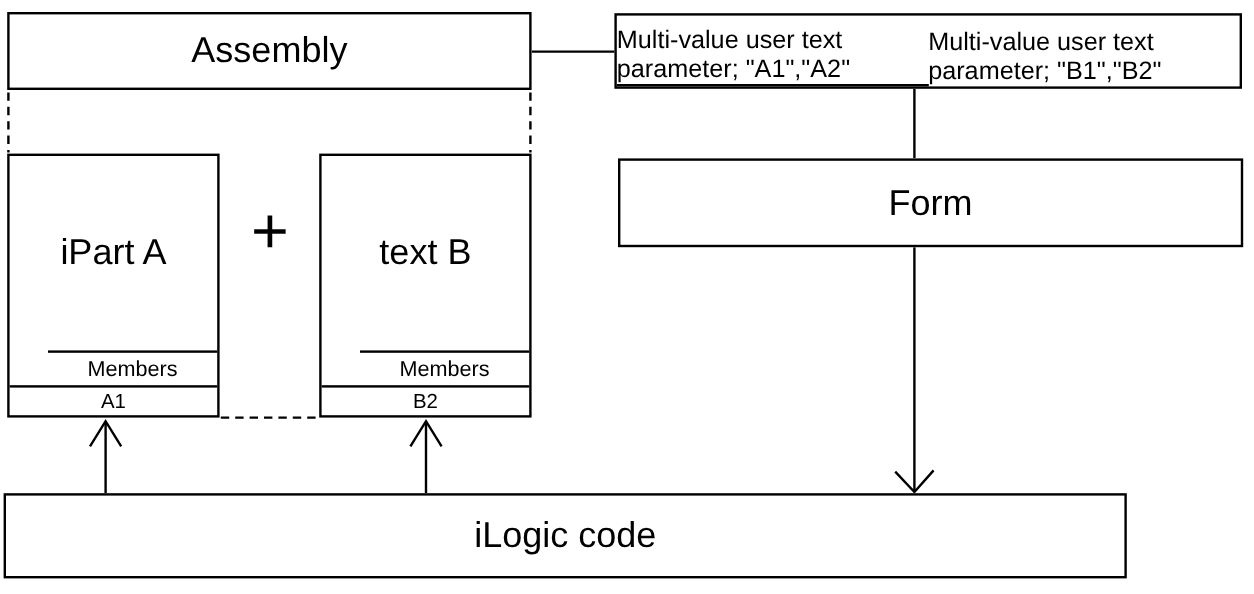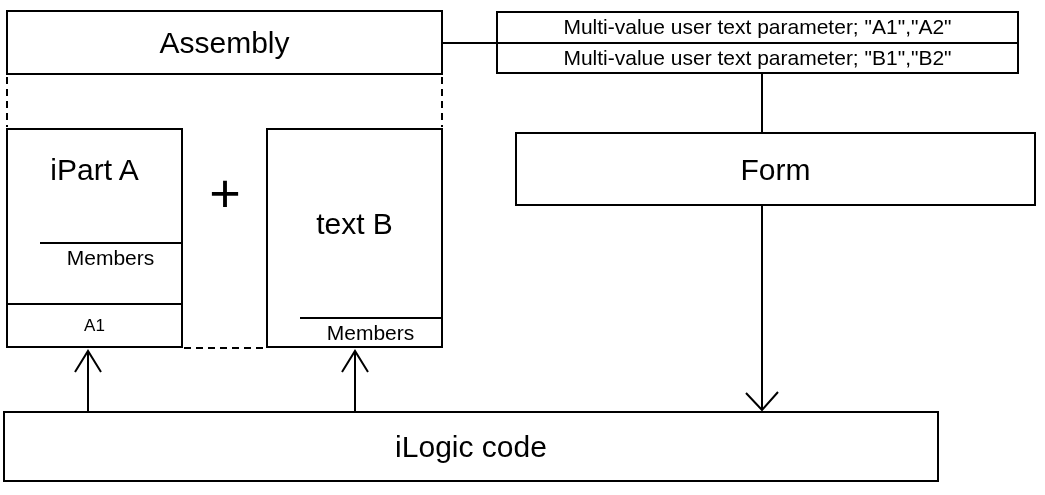--- a/index.html
+++ b/index.html
@@ -19,32 +19,32 @@
     border: 2px solid #000000;
     box-sizing: border-box;
   }
   .center { display: flex; align-items: center; justify-content: center; }
   .big-label { font-size: 30px; line-height: 1.1; }
 
   
   .assembly { left: 6px; top: 10px; width: 437px; height: 65px; }
 
   
-  .param-stack { left: 496px; top: 11px; width: 523px; height: 63px; display: flex; flex-direction: column; }
+  .param-stack { left: 512px; top: 11px; width: 523px; height: 63px; display: flex; flex-direction: row; align-items: flex-end; }
   .param-row { flex: 1; font-size: 21px; }
   .param-row.first { border-bottom: 2px solid #000000; }
 
   
   .ipart { width: 177px; height: 220px; top: 128px; display: flex; flex-direction: column; }
-  .ipart-a { left: 6px; gap: 32px; }
+  .ipart-a { left: 6px; }
   .ipart-b { left: 266px; }
   .ipart-title { flex: 1; font-size: 30px; }
   .ipart-row { border-top: 2px solid #000000; box-sizing: border-box; }
-  .ipart-row.header { height: 29px; font-size: 21px; margin-left: 32px; }
-  .ipart-row.cell { height: 43px; font-size: 17px; }
+  .ipart-row.header { height: 29px; font-size: 18px; margin-left: 32px; }
+  .ipart-row.cell { height: 25px; font-size: 17px; }
 
   
   .plus {
     position: absolute;
     left: 194px; top: 161px; width: 62px; height: 64px;
     font-size: 54px; font-weight: 400;
     display: flex; align-items: center; justify-content: center;
   }
 
   
@@ -97,20 +97,21 @@
     <div class="ipart-title center">iPart A</div>
     <div class="ipart-row header center">Members</div>
     <div class="ipart-row cell center">A1</div>
   </div>
 
   <div class="plus">+</div>
 
   <div class="box ipart ipart-b">
     <div class="ipart-title center">text B</div>
     <div class="ipart-row header center">Members</div>
+    <div class="ipart-row cell center">B2</div>
   </div>
 
   <div class="box form-box center">
     <span class="big-label">Form</span>
   </div>
 
   <div class="box ilogic center">
     <span class="big-label">iLogic code</span>
   </div>
 

